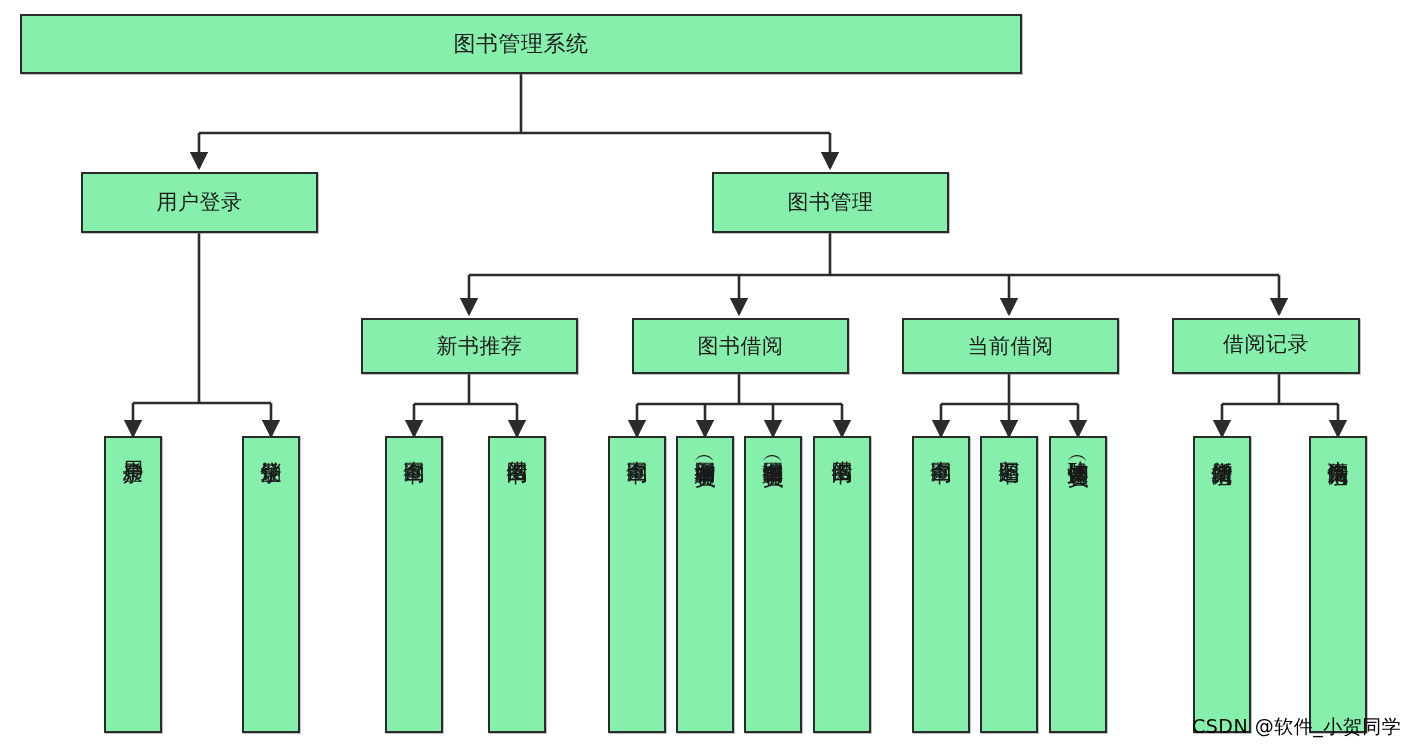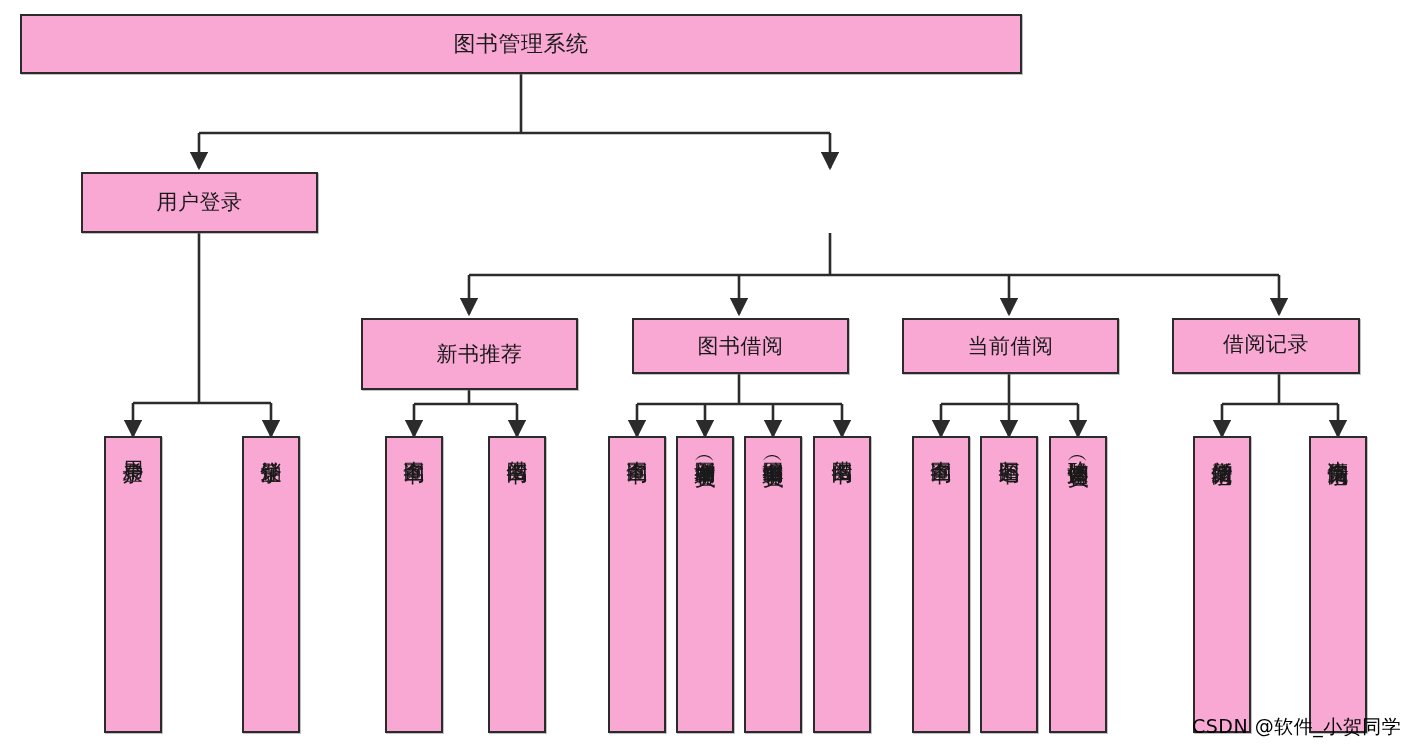--- a/index.html
+++ b/index.html
@@ -22,21 +22,21 @@
     position: absolute;
     left: 0;
     top: 0;
     width: 1405px;
     height: 747px;
     pointer-events: none;
   }
   .node {
     position: absolute;
     box-sizing: border-box;
-    background: #f9a8d4;
+    background: #86efac;
     border: 2px solid #2b2b2b;
     display: flex;
     align-items: center;
     justify-content: center;
     color: #1a1a1a;
     box-shadow: 1px 1px 0 rgba(120,120,120,0.45);
   }
   .node .label {
     display: block;
     text-align: center;
@@ -128,22 +128,25 @@
   </svg>
 
   <div class="node horizontal root" style="left:20px; top:14px; width:1002px; height:60px;">
     <span class="label">图书管理系统</span>
   </div>
 
   <div class="node horizontal" style="left:81px; top:172px; width:237px; height:61px;">
     <span class="label">用户登录</span>
   </div>
 
-
-  <div class="node horizontal" style="left:361px; top:318px; width:217px; height:72px;padding-left:20px;">
+  <div class="node horizontal" style="left:712px; top:172px; width:237px; height:61px;">
+    <span class="label">图书管理</span>
+  </div>
+
+  <div class="node horizontal" style="left:361px; top:318px; width:217px; height:56px;padding-left:20px;">
     <span class="label">新书推荐</span>
   </div>
 
   <div class="node horizontal" style="left:902px; top:318px; width:217px; height:56px;">
     <span class="label">当前借阅</span>
   </div>
 
   <div class="node horizontal" style="left:632px; top:318px; width:217px; height:56px;">
     <span class="label">图书借阅</span>
   </div>

